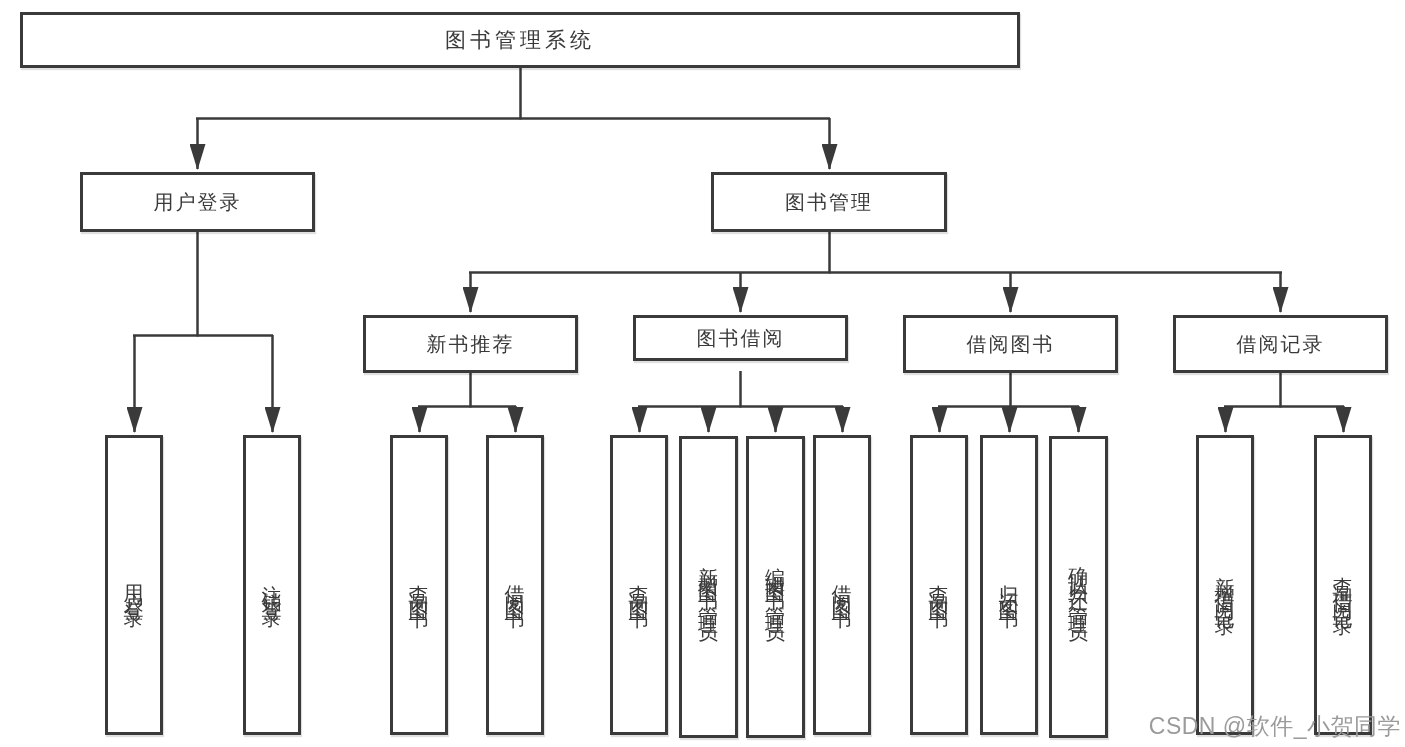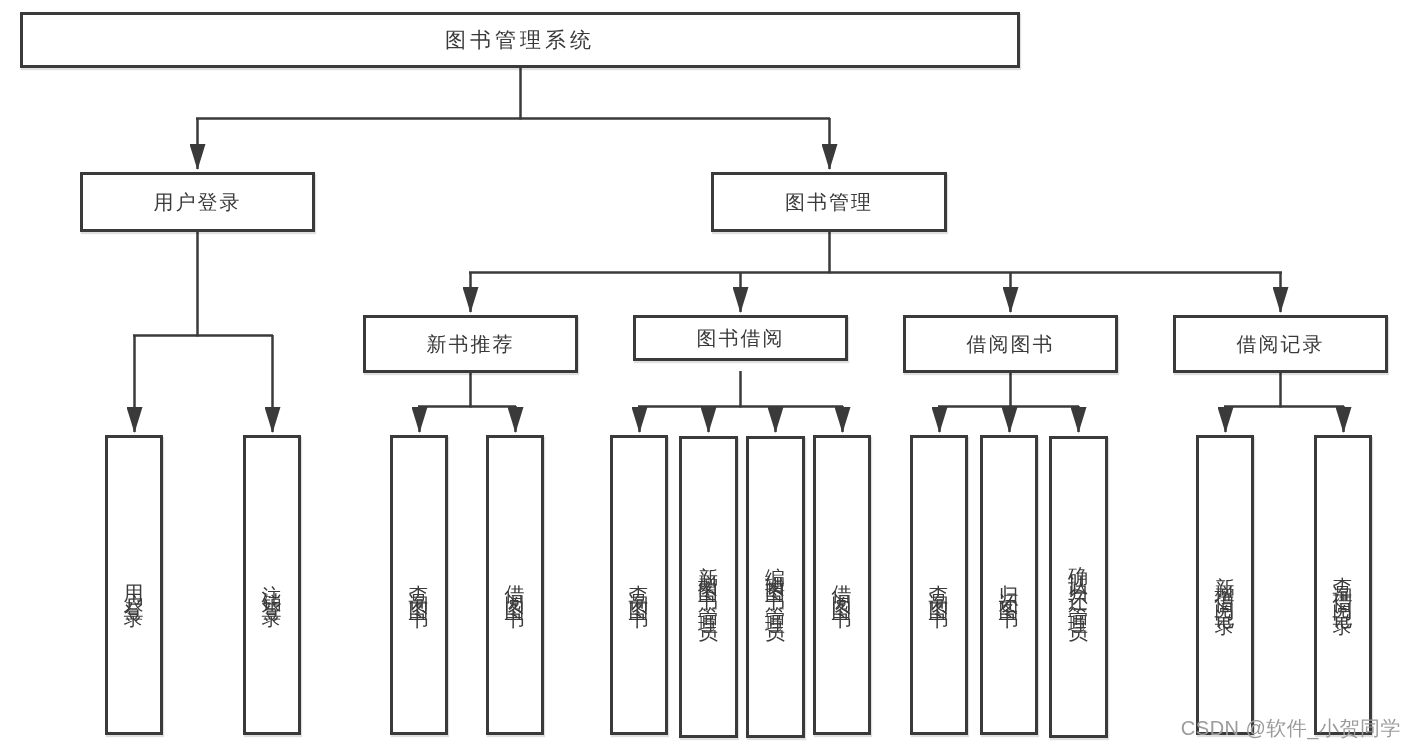--- a/index.html
+++ b/index.html
@@ -36,21 +36,21 @@
     writing-mode:vertical-rl;
     text-orientation:mixed;
     font-size:20px;
     letter-spacing:8px;
     white-space:normal;
     line-height:1;
   }
   .watermark{
     position:absolute;
     right:4px;bottom:5px;
-    font-size:20px;
+    font-size:23px;
     color:var(--wm);
     z-index:5;
     letter-spacing:0.5px;
   }
 </style>
 </head>
 <body>
 
 <div class="canvas">
 

